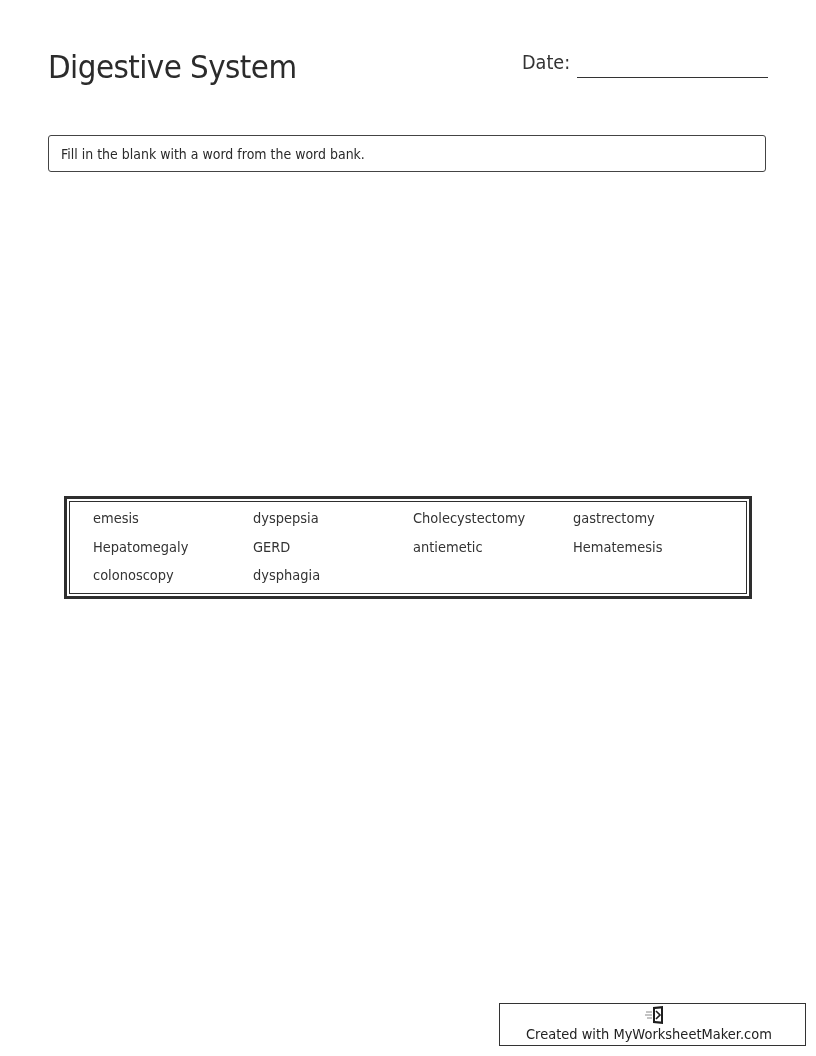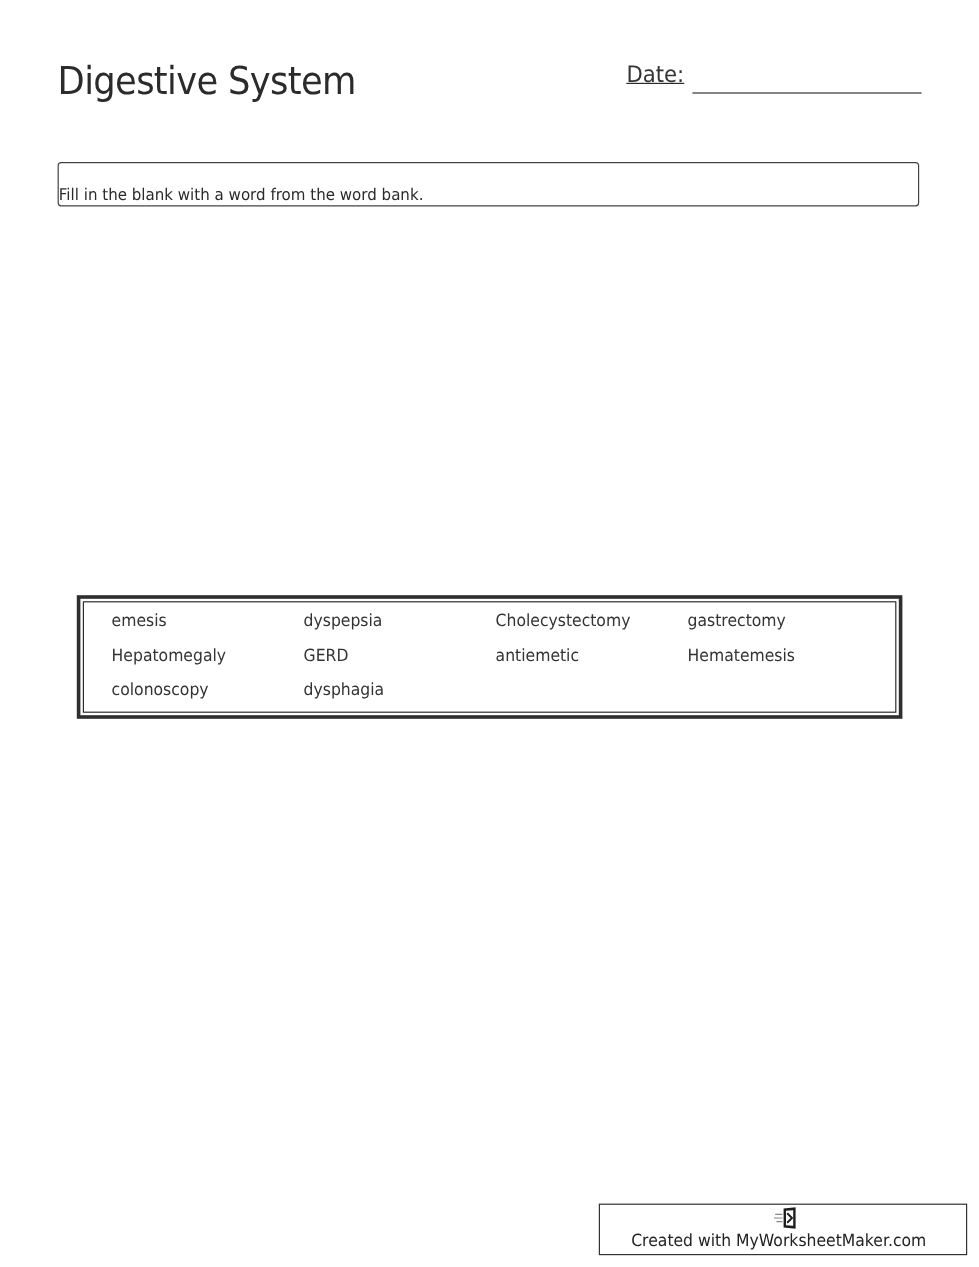--- a/index.html
+++ b/index.html
@@ -6,27 +6,27 @@
     body {
       width: 816px; height: 1056px; background: #ffffff; position: relative;
       font-family: "DejaVu Sans", "Liberation Sans", sans-serif; color: #2a2a2a;
       overflow: hidden;
     }
     .title {
       position: absolute; left: 48px; top: 48px;
       font-size: 32px; font-weight: normal; letter-spacing: -0.6px; color: #2b2b2b;
       font-family: "DejaVu Sans", sans-serif; transform: scaleX(0.92); transform-origin: left;
     }
-    .date-wrap { position: absolute; left: 522px; top: 51px; display: flex; align-items: flex-end; text-decoration: underline; }
+    .date-wrap { position: absolute; left: 522px; top: 51px; display: flex; align-items: flex-end; }
     .date-label { font-size: 19px; color: #333; font-family: "DejaVu Sans", sans-serif; transform: scaleX(0.93); transform-origin: left; }
     .date-line { position: absolute; left: 577px; top: 77px; width: 191px; height: 0; border-bottom: 1px solid #333; }
     .instructions {
       position: absolute; left: 48px; top: 135px; width: 718px; height: 37px;
       border: 1px solid #444; border-radius: 3px; box-sizing: border-box;
-      display: flex; align-items: flex-end; 
+      display: flex; align-items: center; padding-left: 12px;
     }
     .instructions span { font-size: 13.5px; color: #2a2a2a; font-family: "DejaVu Sans", sans-serif; transform: scaleX(0.93); transform-origin: left; white-space: nowrap; }
     .wordbank {
       position: absolute; left: 64px; top: 496px; width: 688px; height: 103px;
       border: 3px solid #2e2e2e; box-sizing: border-box;
     }
     .wordbank-inner {
       position: absolute; left: 2px; top: 2px; right: 2px; bottom: 2px;
       border: 1px solid #2e2e2e;
     }

